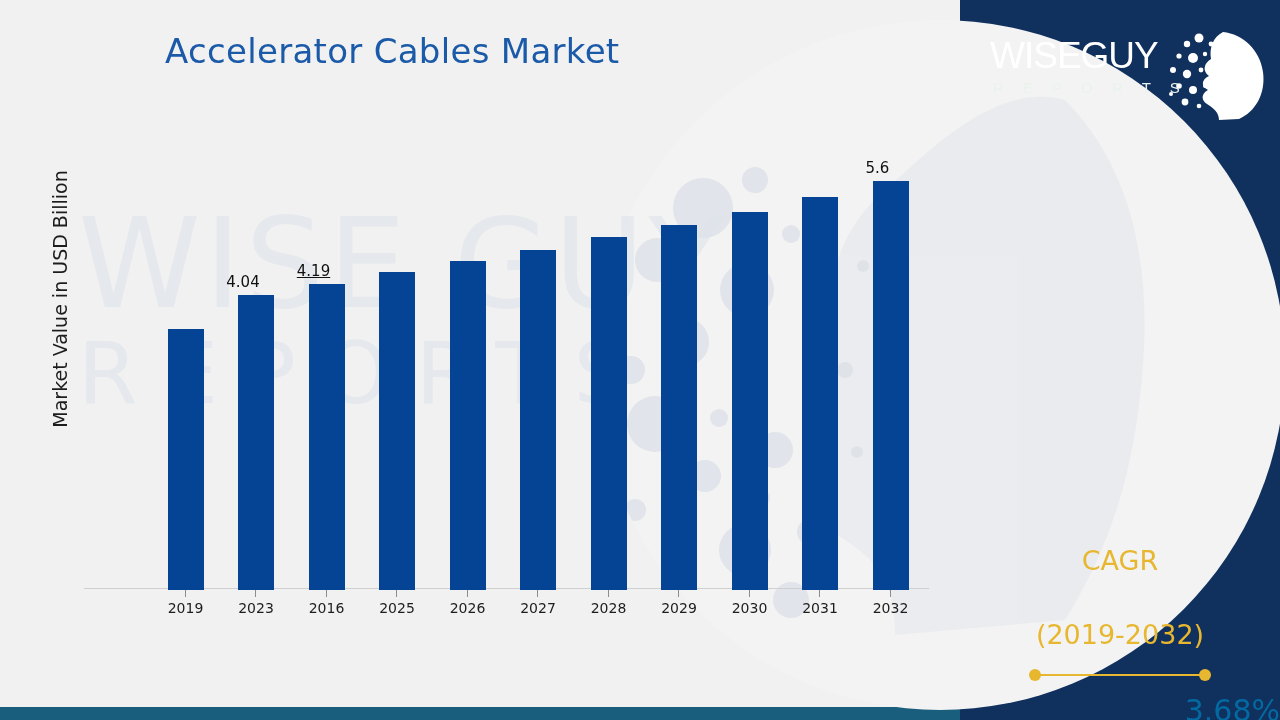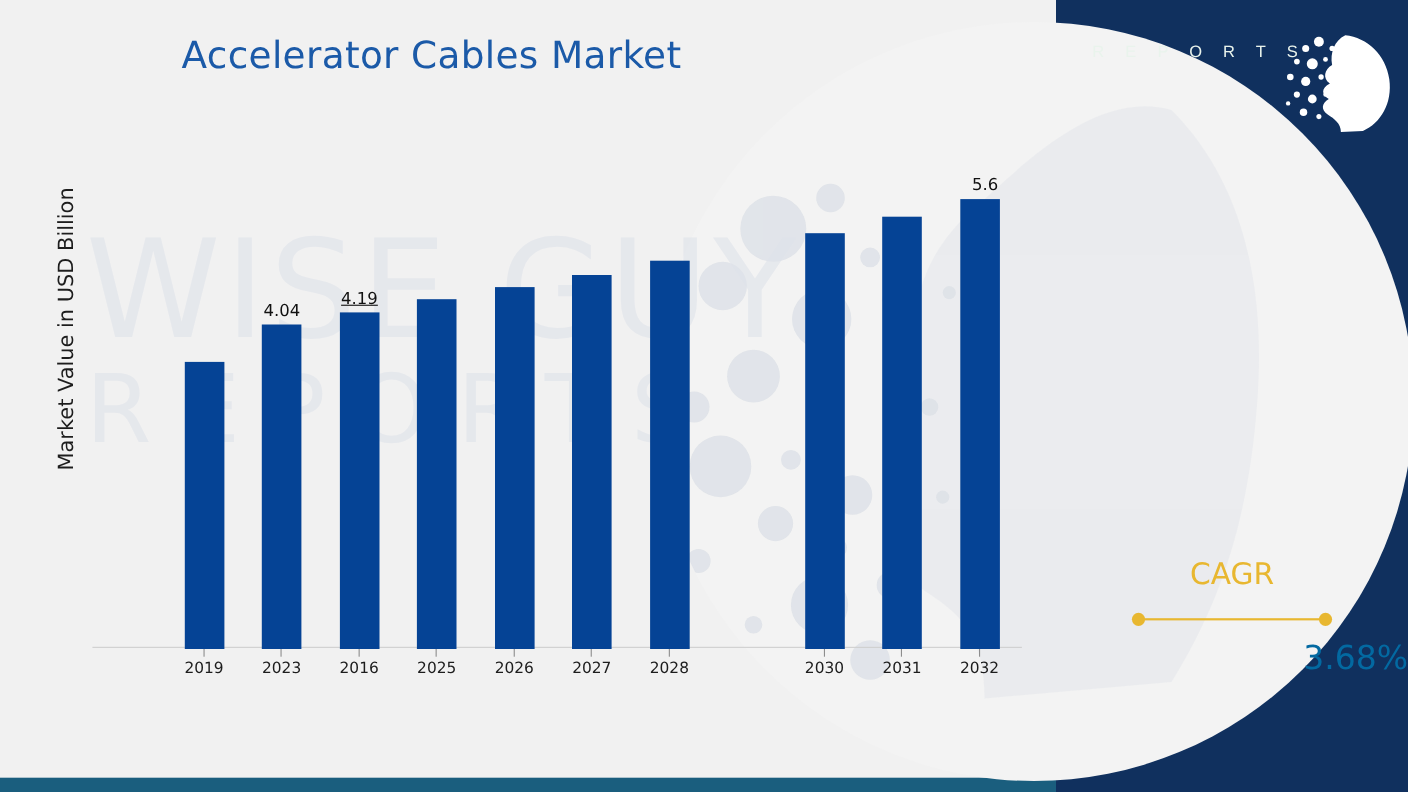--- a/index.html
+++ b/index.html
@@ -49,20 +49,21 @@
     font-size:15px;letter-spacing:7.5px;color:#e9f3ec;
     line-height:20px;margin-top:2px;margin-left:3px;white-space:nowrap;
   }
   .logo-face{position:absolute;left:175px;top:-8px;width:105px;height:95px;}
 
   
   .cagr-block{position:absolute;left:960px;top:505px;width:320px;text-align:center;}
   .cagr-title{
     color:#e8b730;font-size:27px;line-height:36px;font-weight:400;
     font-family:"DejaVu Sans","Liberation Sans",sans-serif;
+    margin-top:38px;
   }
   .cagr-rule{position:relative;width:182px;height:12px;margin:16px auto 14px auto;}
   .cagr-rule .line{position:absolute;left:6px;top:5px;width:170px;height:2px;background:#e8b730;}
   .cagr-rule .dot{position:absolute;top:0;width:12px;height:12px;border-radius:50%;background:#e8b730;}
   .cagr-rule .dot.l{left:0;}
   .cagr-rule .dot.r{right:0;}
   .cagr-value{
     color:#0369a1;font-size:30px;line-height:32px;
     font-family:"DejaVu Sans","Liberation Sans",sans-serif;
     text-align:right;
@@ -91,21 +92,21 @@
   }
 
   .plot{position:absolute;left:60px;top:150px;width:850px;height:440px;}
   .baseline{position:absolute;left:24px;top:438px;width:845px;height:1px;background:#cfcfcf;}
 
   .bar-col{position:absolute;bottom:0;width:62px;height:440px;}
   .bar{
     position:absolute;left:13px;width:36px;bottom:0;background:#054395;
   }
   .bar-label{
-    position:absolute;left:-12px;width:60px;text-align:right;
+    position:absolute;left:-12px;width:60px;text-align:center;
     font-size:15px;color:#111;white-space:nowrap;
     font-family:"DejaVu Sans","Liberation Sans",sans-serif;
   }
   .tick{position:absolute;left:30px;top:440px;width:1px;height:7px;background:#8d8d8d;}
   .xtick-label{
     position:absolute;left:-9px;top:450px;width:80px;text-align:center;
     font-size:14px;color:#1d1d1d;
     font-family:"DejaVu Sans","Liberation Sans",sans-serif;
   }
 </style>
@@ -149,20 +150,21 @@
           <circle cx="90" cy="548" r="8"></circle>
         <circle cx="196" cy="580" r="18"></circle>
           <circle cx="250" cy="350" r="8"></circle>
         <circle cx="262" cy="432" r="6"></circle>
           <circle cx="268" cy="246" r="6"></circle>
       </g>
     </svg>
   </div>
 
   <div class="logo">
+    <div class="logo-word">WISEGUY</div>
     <div class="logo-sub">R E P O R T S</div>
     <svg class="logo-face" viewBox="0 0 105 95" xmlns="http://www.w3.org/2000/svg">
       <path d="M58 4 C78 6 95 22 98 44 C101 66 90 84 74 91 L54 92 C54 84 48 80 42 76 C36 72 36 66 43 62 C36 58 36 52 44 48 C37 43 39 35 46 31 C44 20 48 9 58 4 Z" fill="#ffffff"></path>
       <g fill="#ffffff">
         <circle cx="22" cy="16" r="3.2"></circle>
           <circle cx="34" cy="10" r="4.5"></circle>
         <circle cx="46" cy="16" r="2.4"></circle>
           <circle cx="14" cy="28" r="2.6"></circle>
         <circle cx="28" cy="30" r="5"></circle>
           <circle cx="40" cy="26" r="2.2"></circle>
@@ -175,20 +177,21 @@
         <circle cx="20" cy="74" r="3.4"></circle>
           <circle cx="34" cy="78" r="2.3"></circle>
         <circle cx="6" cy="66" r="2"></circle>
           <circle cx="48" cy="36" r="1.8"></circle>
       </g>
     </svg>
   </div>
 
   <div class="cagr-block">
     <div class="cagr-title">CAGR</div>
+    <div class="cagr-title">(2019-2032)</div>
     <div class="cagr-rule">
       <span class="dot l"></span>
       <span class="line"></span>
       <span class="dot r"></span>
     </div>
     <div class="cagr-value">3.68%</div>
   </div>
 
   <div class="chart-title">Accelerator Cables Market</div>
 
@@ -231,20 +234,25 @@
       <div class="bar-col" style="left: 447px;">
         <div class="bar" title="2027: 4.66" style="height: 340px; background: rgb(5, 67, 149);"></div>
         <div class="tick"></div>
         <div class="xtick-label">2027</div>
       </div>
       <div class="bar-col" style="left: 517.5px;">
         <div class="bar" title="2028: 4.83" style="height: 353px; background: rgb(5, 67, 149);"></div>
         <div class="tick"></div>
         <div class="xtick-label">2028</div>
       </div>
+      <div class="bar-col" style="left: 588px;">
+        <div class="bar" title="2029: 5" style="height: 365px; background: rgb(5, 67, 149);"></div>
+        <div class="tick"></div>
+        <div class="xtick-label">2029</div>
+      </div>
       <div class="bar-col" style="left: 658.5px;">
         <div class="bar" title="2030: 5.18" style="height: 378px; background: rgb(5, 67, 149);"></div>
         <div class="tick"></div>
         <div class="xtick-label">2030</div>
       </div>
       <div class="bar-col" style="left: 729px;">
         <div class="bar" title="2031: 5.38" style="height: 393px; background: rgb(5, 67, 149);"></div>
         <div class="tick"></div>
         <div class="xtick-label">2031</div>
       </div>

